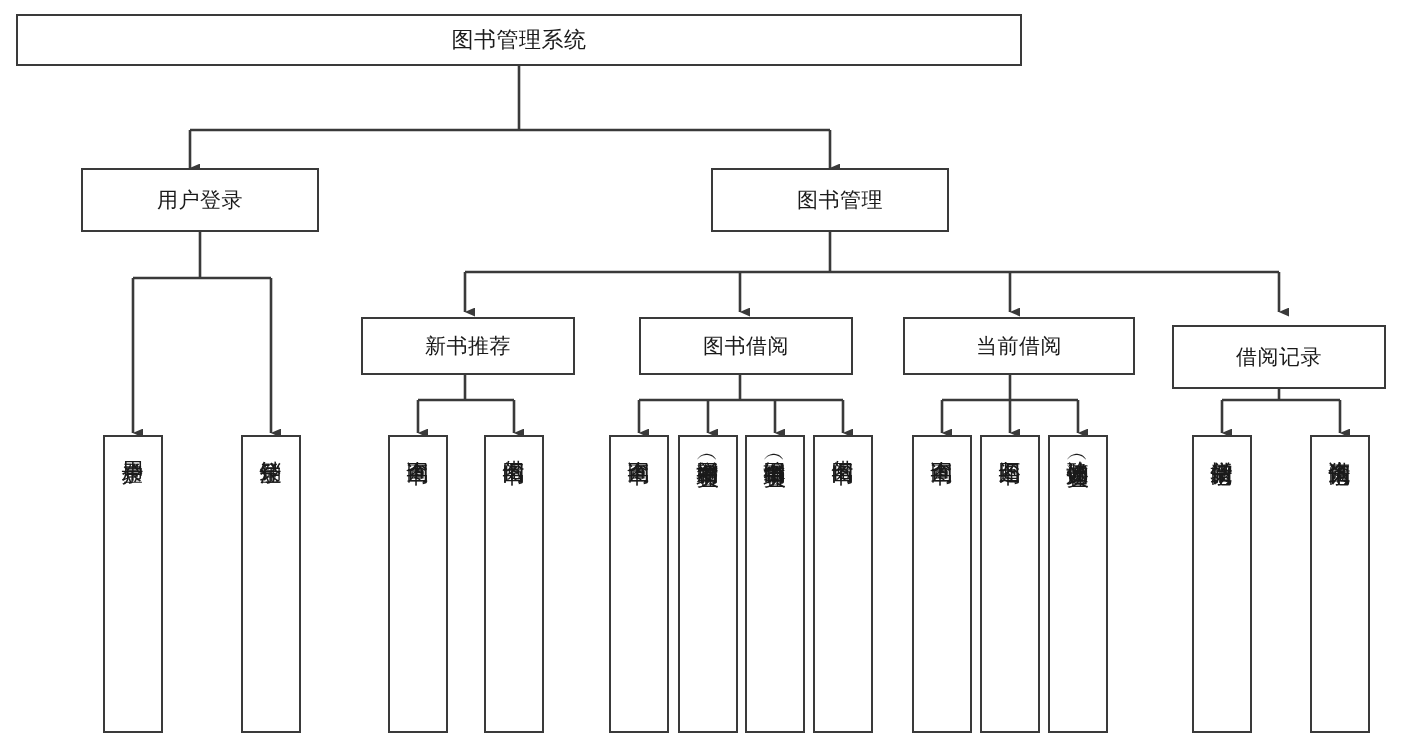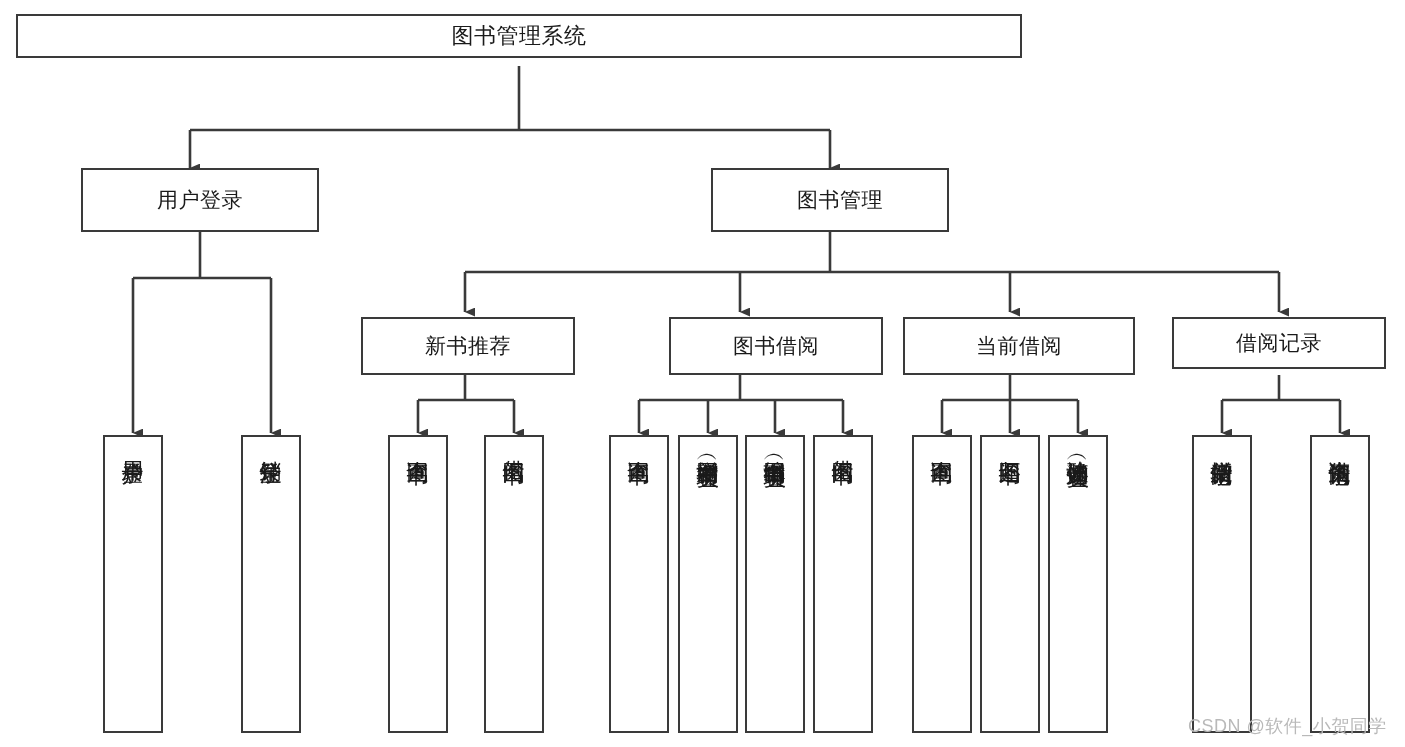--- a/index.html
+++ b/index.html
@@ -124,41 +124,41 @@
       <path d="M1010,400 L1010,433" marker-end="url(#arrow)"></path>
       <path d="M1078,400 L1078,433" marker-end="url(#arrow)"></path>
 
       <path d="M1279,375 L1279,400"></path>
       <path d="M1222,400 L1340,400"></path>
       <path d="M1222,400 L1222,433" marker-end="url(#arrow)"></path>
       <path d="M1340,400 L1340,433" marker-end="url(#arrow)"></path>
     </g>
   </svg>
 
-  <div class="node h h-root" style="left:16px; top:14px; width:1006px; height:44px;">
+  <div class="node h h-root" style="left:16px; top:14px; width:1006px; height:52px;">
     <span class="lbl">图书管理系统</span>
   </div>
 
   <div class="node h" style="left:81px; top:168px; width:238px; height:64px;">
     <span class="lbl">用户登录</span>
   </div>
   <div class="node h" style="left:711px; top:168px; width:238px; height:64px;padding-left:20px;">
     <span class="lbl">图书管理</span>
   </div>
 
   <div class="node h" style="left:361px; top:317px; width:214px; height:58px;">
     <span class="lbl">新书推荐</span>
   </div>
-  <div class="node h" style="left:669px; top:317px; width:214px; height:58px;">
+  <div class="node h" style="left:639px; top:317px; width:214px; height:58px;">
     <span class="lbl">图书借阅</span>
   </div>
   <div class="node h" style="left:903px; top:317px; width:232px; height:58px;">
     <span class="lbl">当前借阅</span>
   </div>
-  <div class="node h" style="left:1172px; top:317px; width:214px; height:52px;justify-content:center;">
+  <div class="node h" style="left:1172px; top:325px; width:214px; height:64px;justify-content:center;">
     <span class="lbl">借阅记录</span>
   </div>
 
   <div class="node v" style="left:103px; top:435px; width:60px; height:298px;">
     <span class="lbl">用户登录</span>
   </div>
   <div class="node v" style="left:241px; top:435px; width:60px; height:298px;">
     <span class="lbl">注销登录</span>
   </div>
 
@@ -192,15 +192,14 @@
     <span class="lbl">确认归还（管理员）</span>
   </div>
 
   <div class="node v" style="left:1192px; top:435px; width:60px; height:298px;">
     <span class="lbl">新增借阅记录</span>
   </div>
   <div class="node v" style="left:1310px; top:435px; width:60px; height:298px;">
     <span class="lbl">查询借阅记录</span>
   </div>
 
-  <div class="watermark">CSDN @软件_小贺同学</div>
 
 </div>
 
 </body></html>

